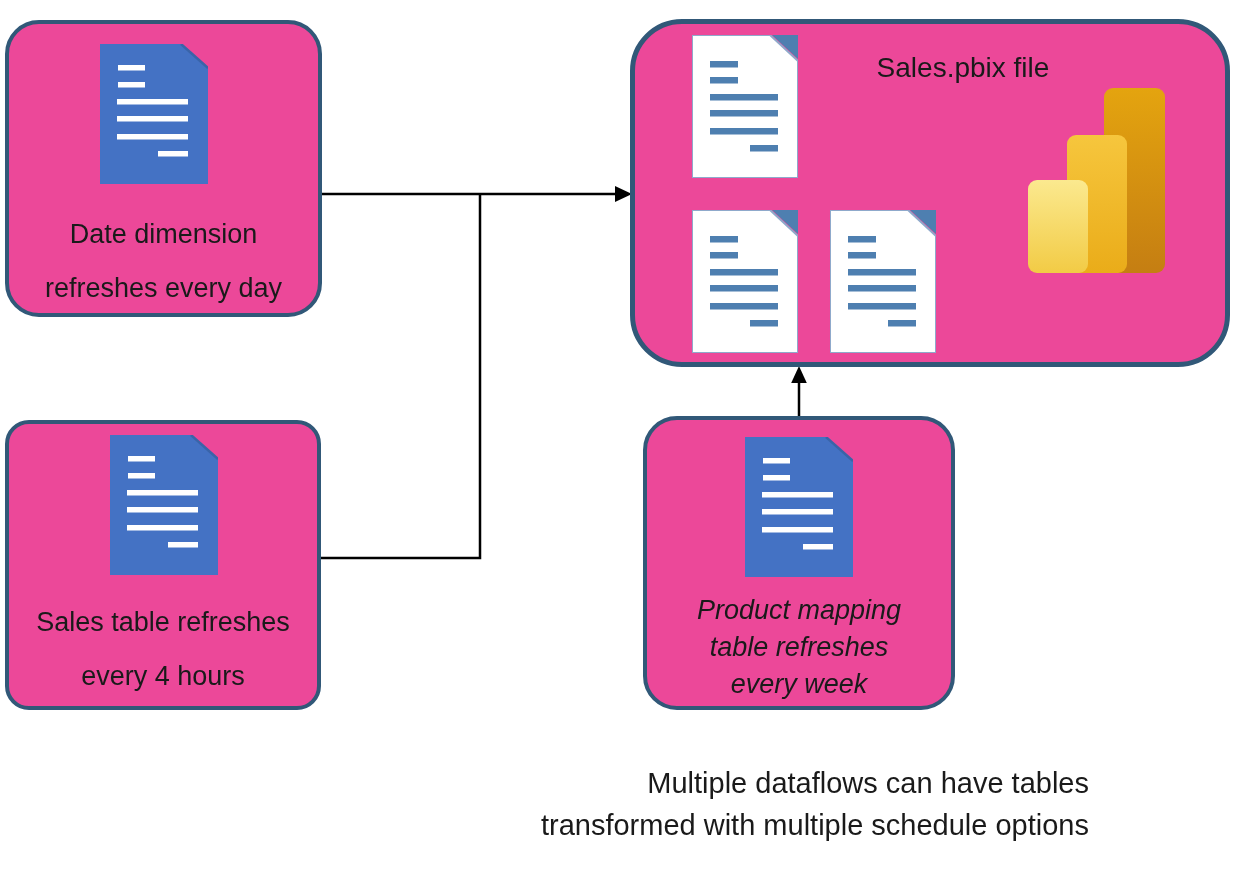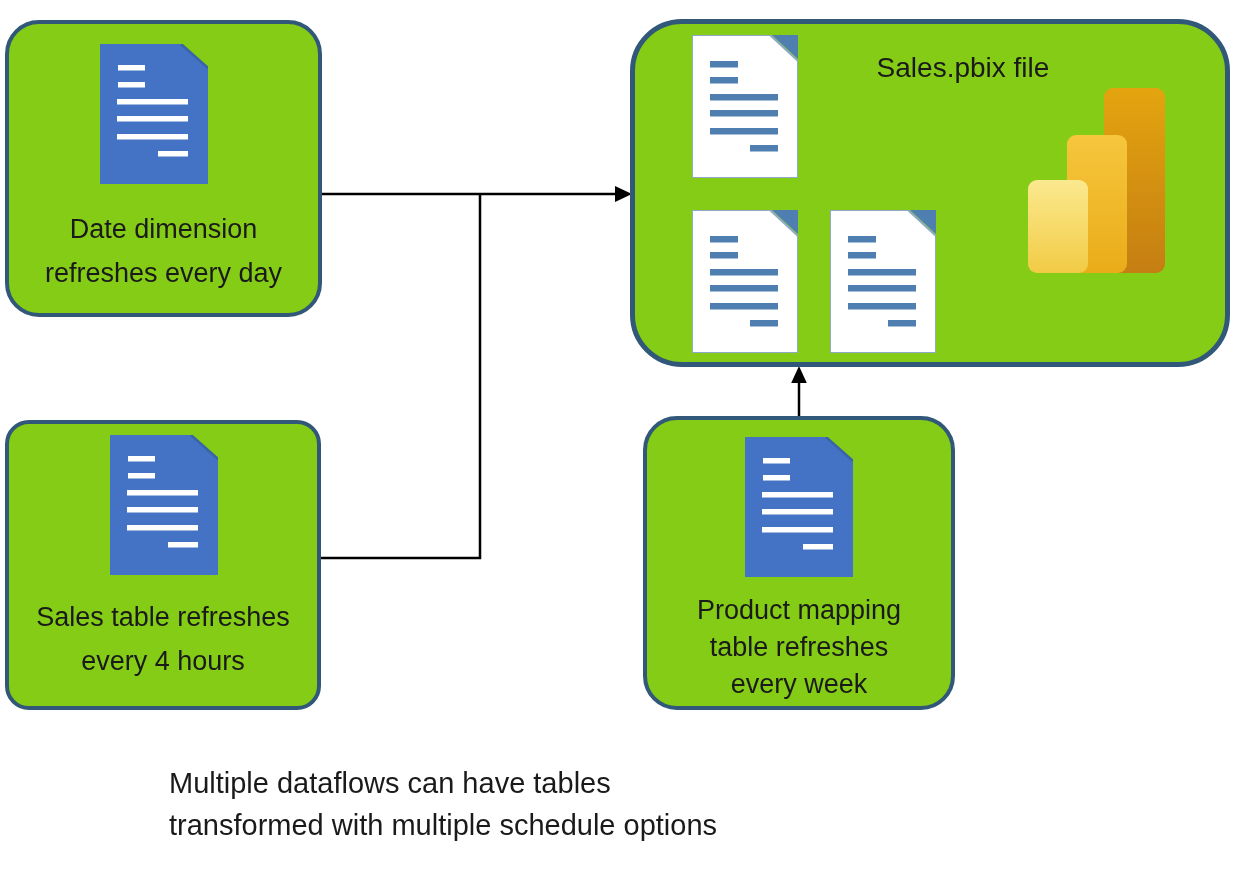--- a/index.html
+++ b/index.html
@@ -5,56 +5,56 @@
   html,body{margin:0;padding:0;background:#ffffff;}
   .canvas{
     position:relative;width:1238px;height:874px;background:#ffffff;
     font-family:"Liberation Sans","DejaVu Sans",sans-serif;color:#1a1a1a;overflow:hidden;
   }
   .connectors{position:absolute;left:0;top:0;width:1238px;height:874px;z-index:1;}
   .connectors .stroke{stroke:var(--connector,#000);stroke-width:2.5;fill:none;}
   .connectors .head{fill:var(--connector,#000);stroke:none;}
 
   .box{
-    position:absolute;background:#84cc16;
+    position:absolute;background:#ec4899;
     border:4px solid var(--box-border,#315878);
     border-radius:34px;z-index:2;box-sizing:border-box;
   }
   .box-pbix{border-width:5px;border-radius:52px;}
 
   .doc-icon{position:absolute;}
   .doc-blue-body{fill:var(--doc-fill-blue,#4472C4);}
   .doc-blue-fold-edge{stroke:var(--doc-fold-edge-blue,#3A64A8);stroke-width:2.5;}
   .doc-blue-line{fill:#ffffff;}
   .doc-white-body{fill:#ffffff;stroke:var(--doc-outline-light,#8FA9CB);stroke-width:2;}
   .doc-white-fold{fill:var(--doc-accent-steel,#4E7FB0);}
   .doc-white-line{fill:var(--doc-accent-steel,#4E7FB0);}
 
   .box-label{
     position:absolute;left:0;right:0;text-align:center;
-    font-size:27px;line-height:44px;white-space:pre-line;color:#1a1a1a;
+    font-size:27px;line-height:54px;white-space:pre-line;color:#1a1a1a;
   }
-  .label-product{line-height:37px;}
+  .label-product{line-height:37px;font-style:italic;}
 
   .pbix-title{
     position:absolute;left:128px;top:28px;width:400px;text-align:center;
     font-size:28px;color:#1a1a1a;
   }
 
   .pbi-logo{position:absolute;left:390px;top:64px;width:140px;height:185px;}
   .pbi-bar{position:absolute;border-radius:9px;}
   .pbi-bar-tall{left:79px;top:0;width:61px;height:185px;z-index:1;
     background:linear-gradient(180deg,var(--pbi-tall-top,#E4A40F),var(--pbi-tall-bottom,#C57E12));}
   .pbi-bar-mid{left:42px;top:47px;width:60px;height:138px;z-index:2;
     background:linear-gradient(180deg,var(--pbi-mid-top,#F6C63D),var(--pbi-mid-bottom,#EAAC19));}
   .pbi-bar-short{left:3px;top:92px;width:60px;height:93px;z-index:3;
     background:linear-gradient(180deg,var(--pbi-light-top,#FBE98F),var(--pbi-light-bottom,#F2CB45));}
 
   .caption{
-    position:absolute;left:169px;top:762px;width:920px;text-align:left;
+    position:absolute;left:169px;top:762px;width:920px;text-align:right;
     font-size:29px;line-height:42px;white-space:pre-line;color:#1a1a1a;z-index:2;
   }
 </style>
 </head>
 <body>
 
 <div class="canvas">
 
   <svg class="connectors" viewBox="0 0 1238 874">
     <g>

